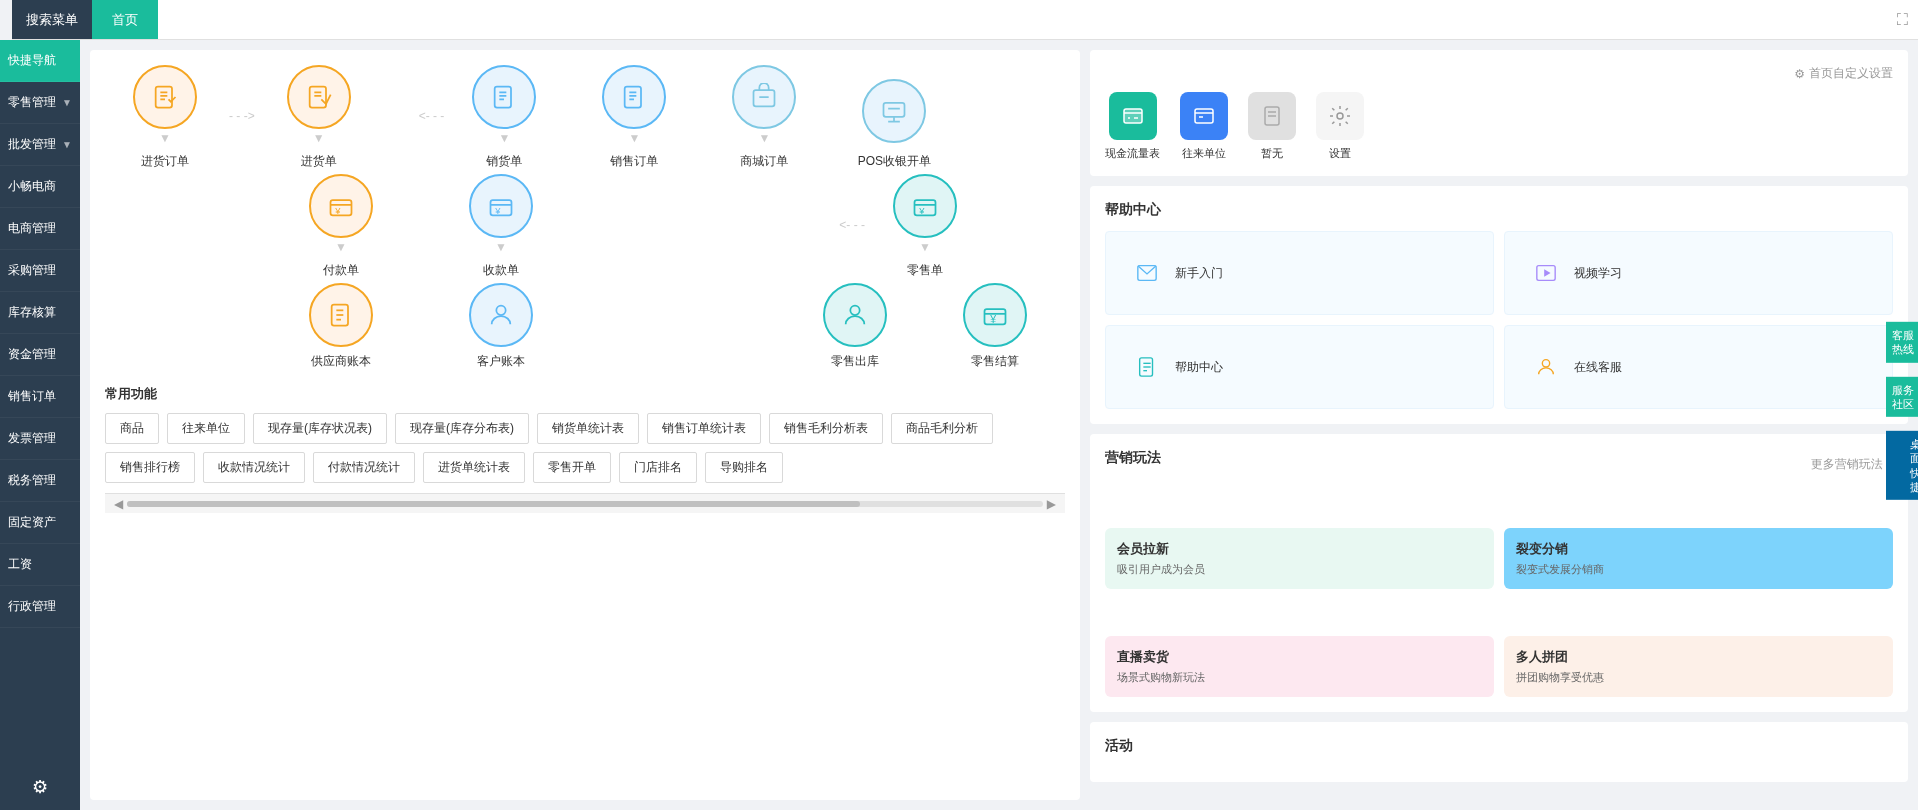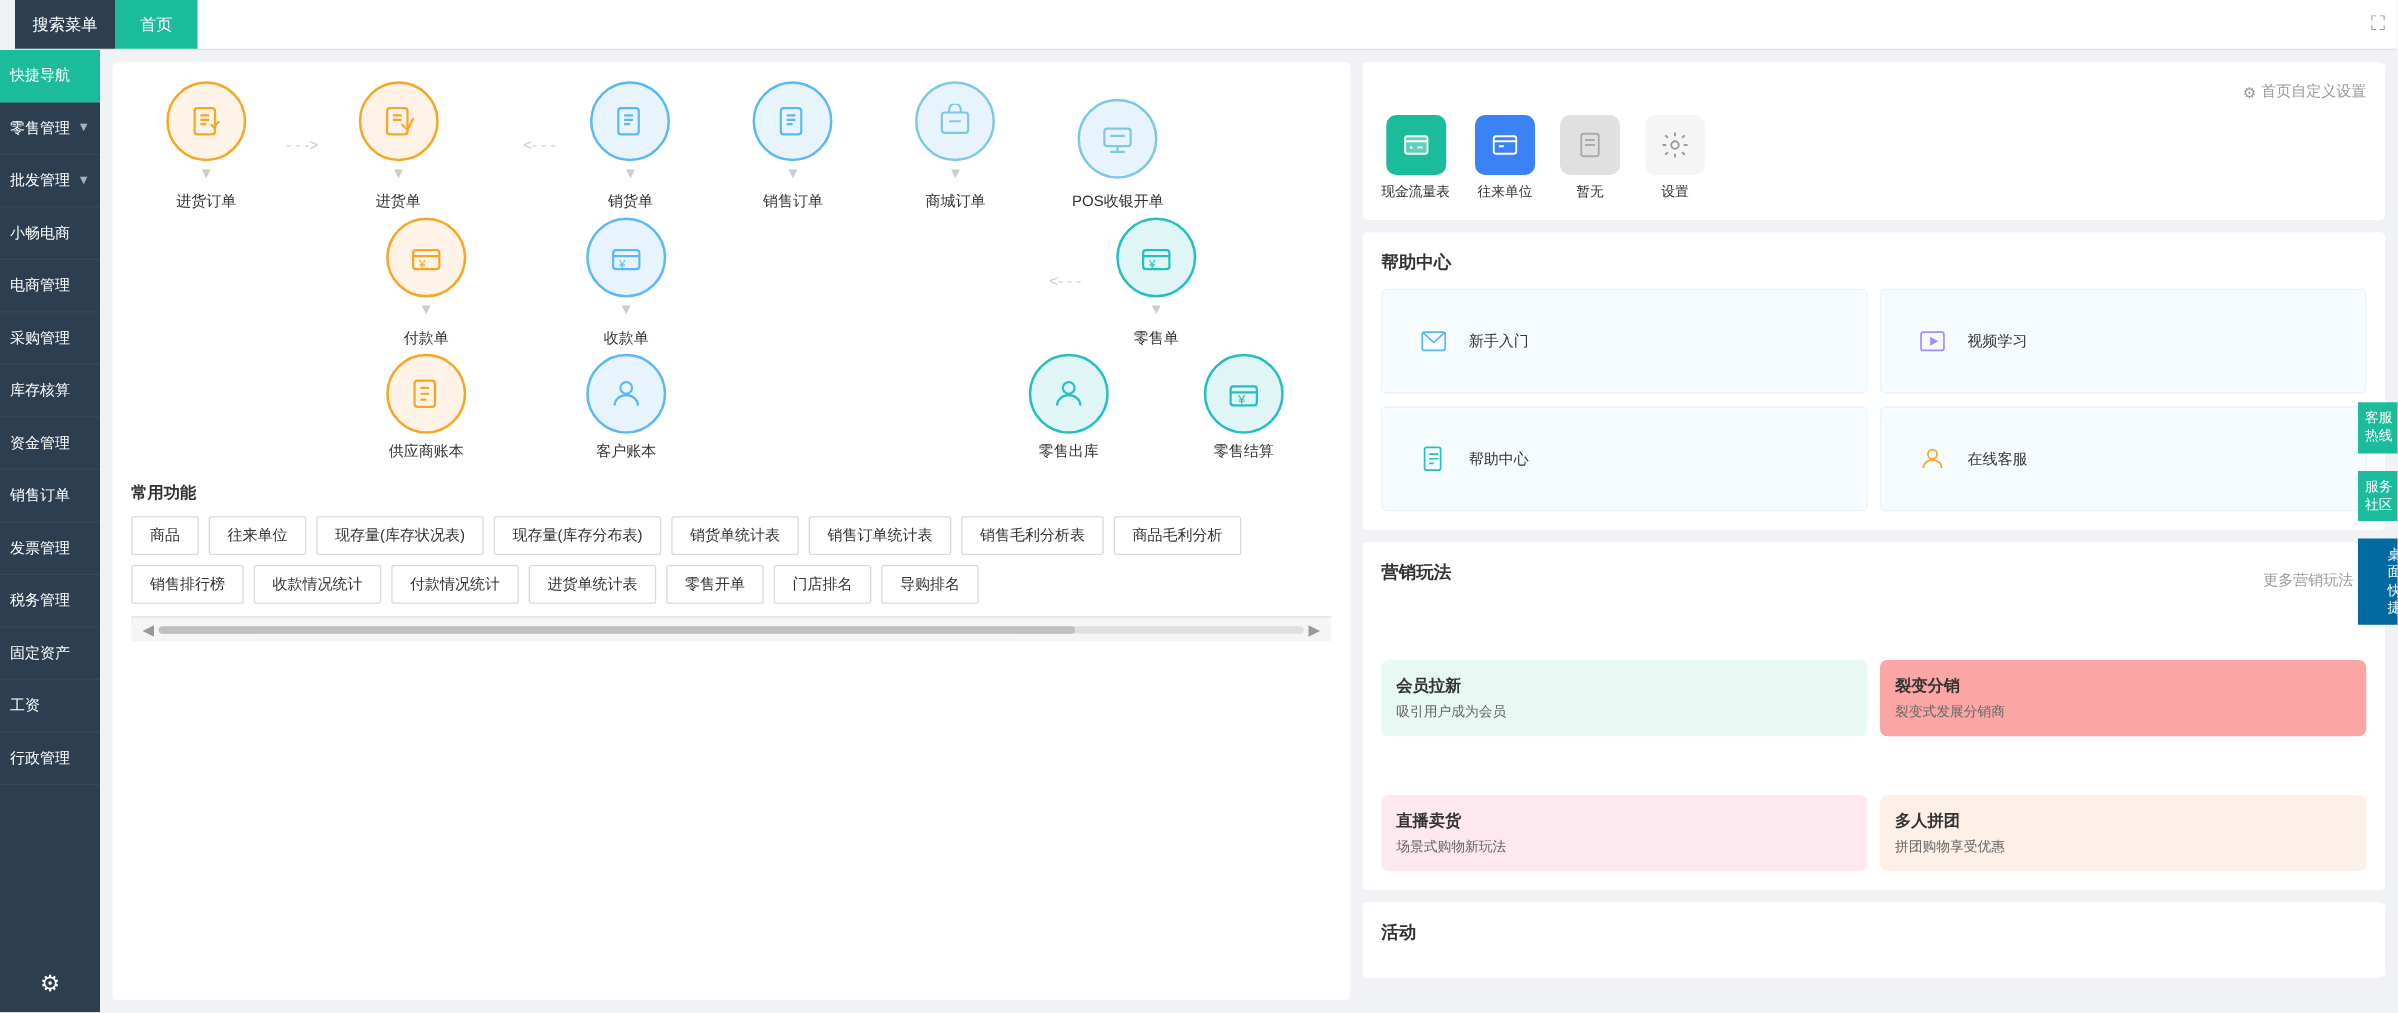--- a/index.html
+++ b/index.html
@@ -75,21 +75,21 @@
     .help-icon.orange { color: #f5a623; }
     .help-item-label { font-size: 12px; color: #333; }
 
     
     .marketing { background: #fff; border-radius: 4px; padding: 15px; }
     .marketing-header { display: flex; justify-content: space-between; align-items: center; margin-bottom: 12px; }
     .more-link { font-size: 12px; color: #999; cursor: pointer; }
     .marketing-grid { display: grid; grid-template-columns: 1fr 1fr; gap: 10px; }
     .marketing-item { border-radius: 6px; padding: 12px; cursor: pointer; margin-top: 37px; }
     .marketing-item.green { background: #e8f8f2; }
-    .marketing-item.blue { background: #fca5a5; }
+    .marketing-item.blue { background: #7dd3fc; }
     .marketing-item.pink { background: #fde8f0; }
     .marketing-item.orange { background: #fdf0e8; }
     .marketing-title { font-size: 13px; font-weight: bold; color: #333; margin-bottom: 4px; }
     .marketing-desc { font-size: 11px; color: #666; }
 
     
     .activity { background: #fff; border-radius: 4px; padding: 15px; }
 
     
     .float-btns { position: fixed; right: 0; top: 50%; transform: translateY(-50%); display: flex; flex-direction: column; gap: 2px; z-index: 100; }

